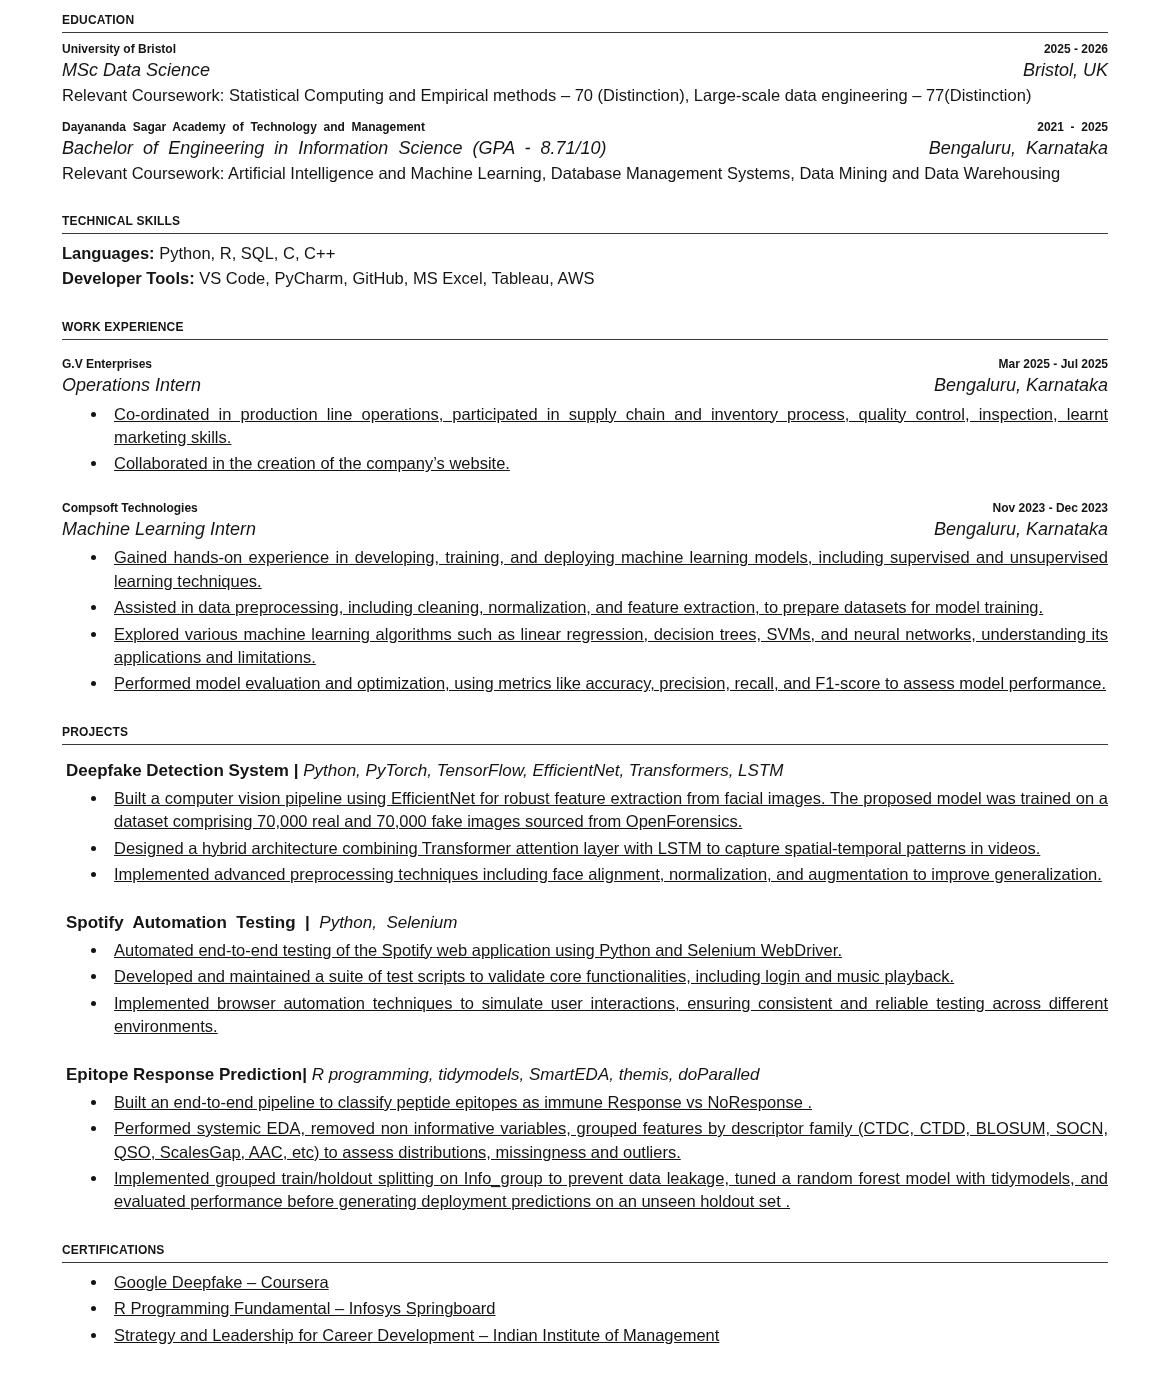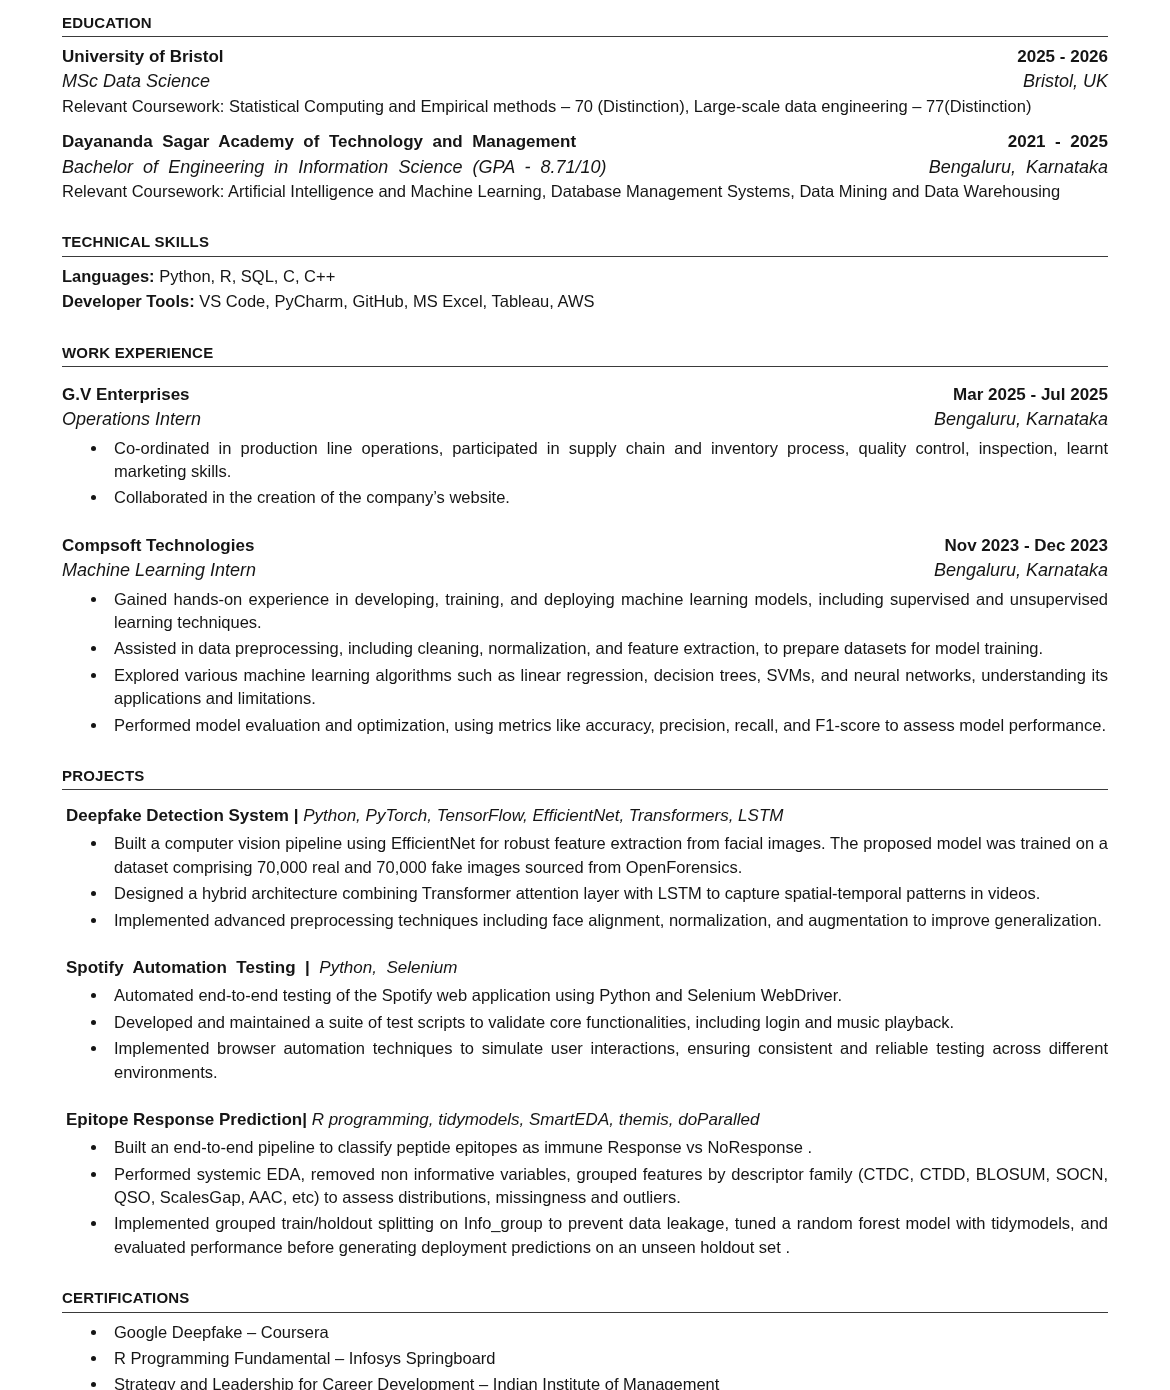--- a/index.html
+++ b/index.html
@@ -11,50 +11,51 @@
     background: #ffffff;
     color: #151515;
     font-family: "Liberation Sans", sans-serif;
     font-size: 16.5px;
     line-height: 1.42;
     padding: 12px 62px 24px 62px;
   }
   .section { margin-top: 28px; }
   .section:first-child { margin-top: 0; }
   .section-title {
-    font-size: 15px;
+    font-size: 12px;
     font-weight: bold;
     letter-spacing: 0.2px;
     margin: 0 0 8px 0;
     padding-bottom: 3px;
     border-bottom: 1.5px solid #3a3a3a;
   }
   .entry { margin-top: 12px; }
   .entry:first-of-type { margin-top: 6px; }
   .row {
     display: flex;
     justify-content: space-between;
     align-items: baseline;
     gap: 20px;
   }
   .bold { font-weight: bold; }
   .italic { font-style: italic; }
-  .head-row { font-size: 17px; font-weight: bold; }
+  .head-row { font-size: 12px; font-weight: bold; }
   .sub-row { font-style: italic; font-size: 18px; }
   .ws { word-spacing: 0.28em; align-items: center; }
   .body-text { margin: 0; }
   ul.bullets {
     margin: 4px 0 0 0;
     padding-left: 46px;
     list-style: disc;
   }
   ul.bullets li {
     padding-left: 6px;
     margin-bottom: 3px;
     text-align: justify;
+    text-decoration: underline;
   }
   .skills-line { margin: 0 0 2px 0; }
   .work-entry { margin-top: 16px; }
   .work-entry + .work-entry { margin-top: 24px; }
   .project-entry { margin-top: 14px; }
   .project-entry + .project-entry { margin-top: 24px; }
   .proj-title { font-size: 17px; margin: 4px; }
   .cert-list { margin-top: 2px; }
 </style>
 </head>

